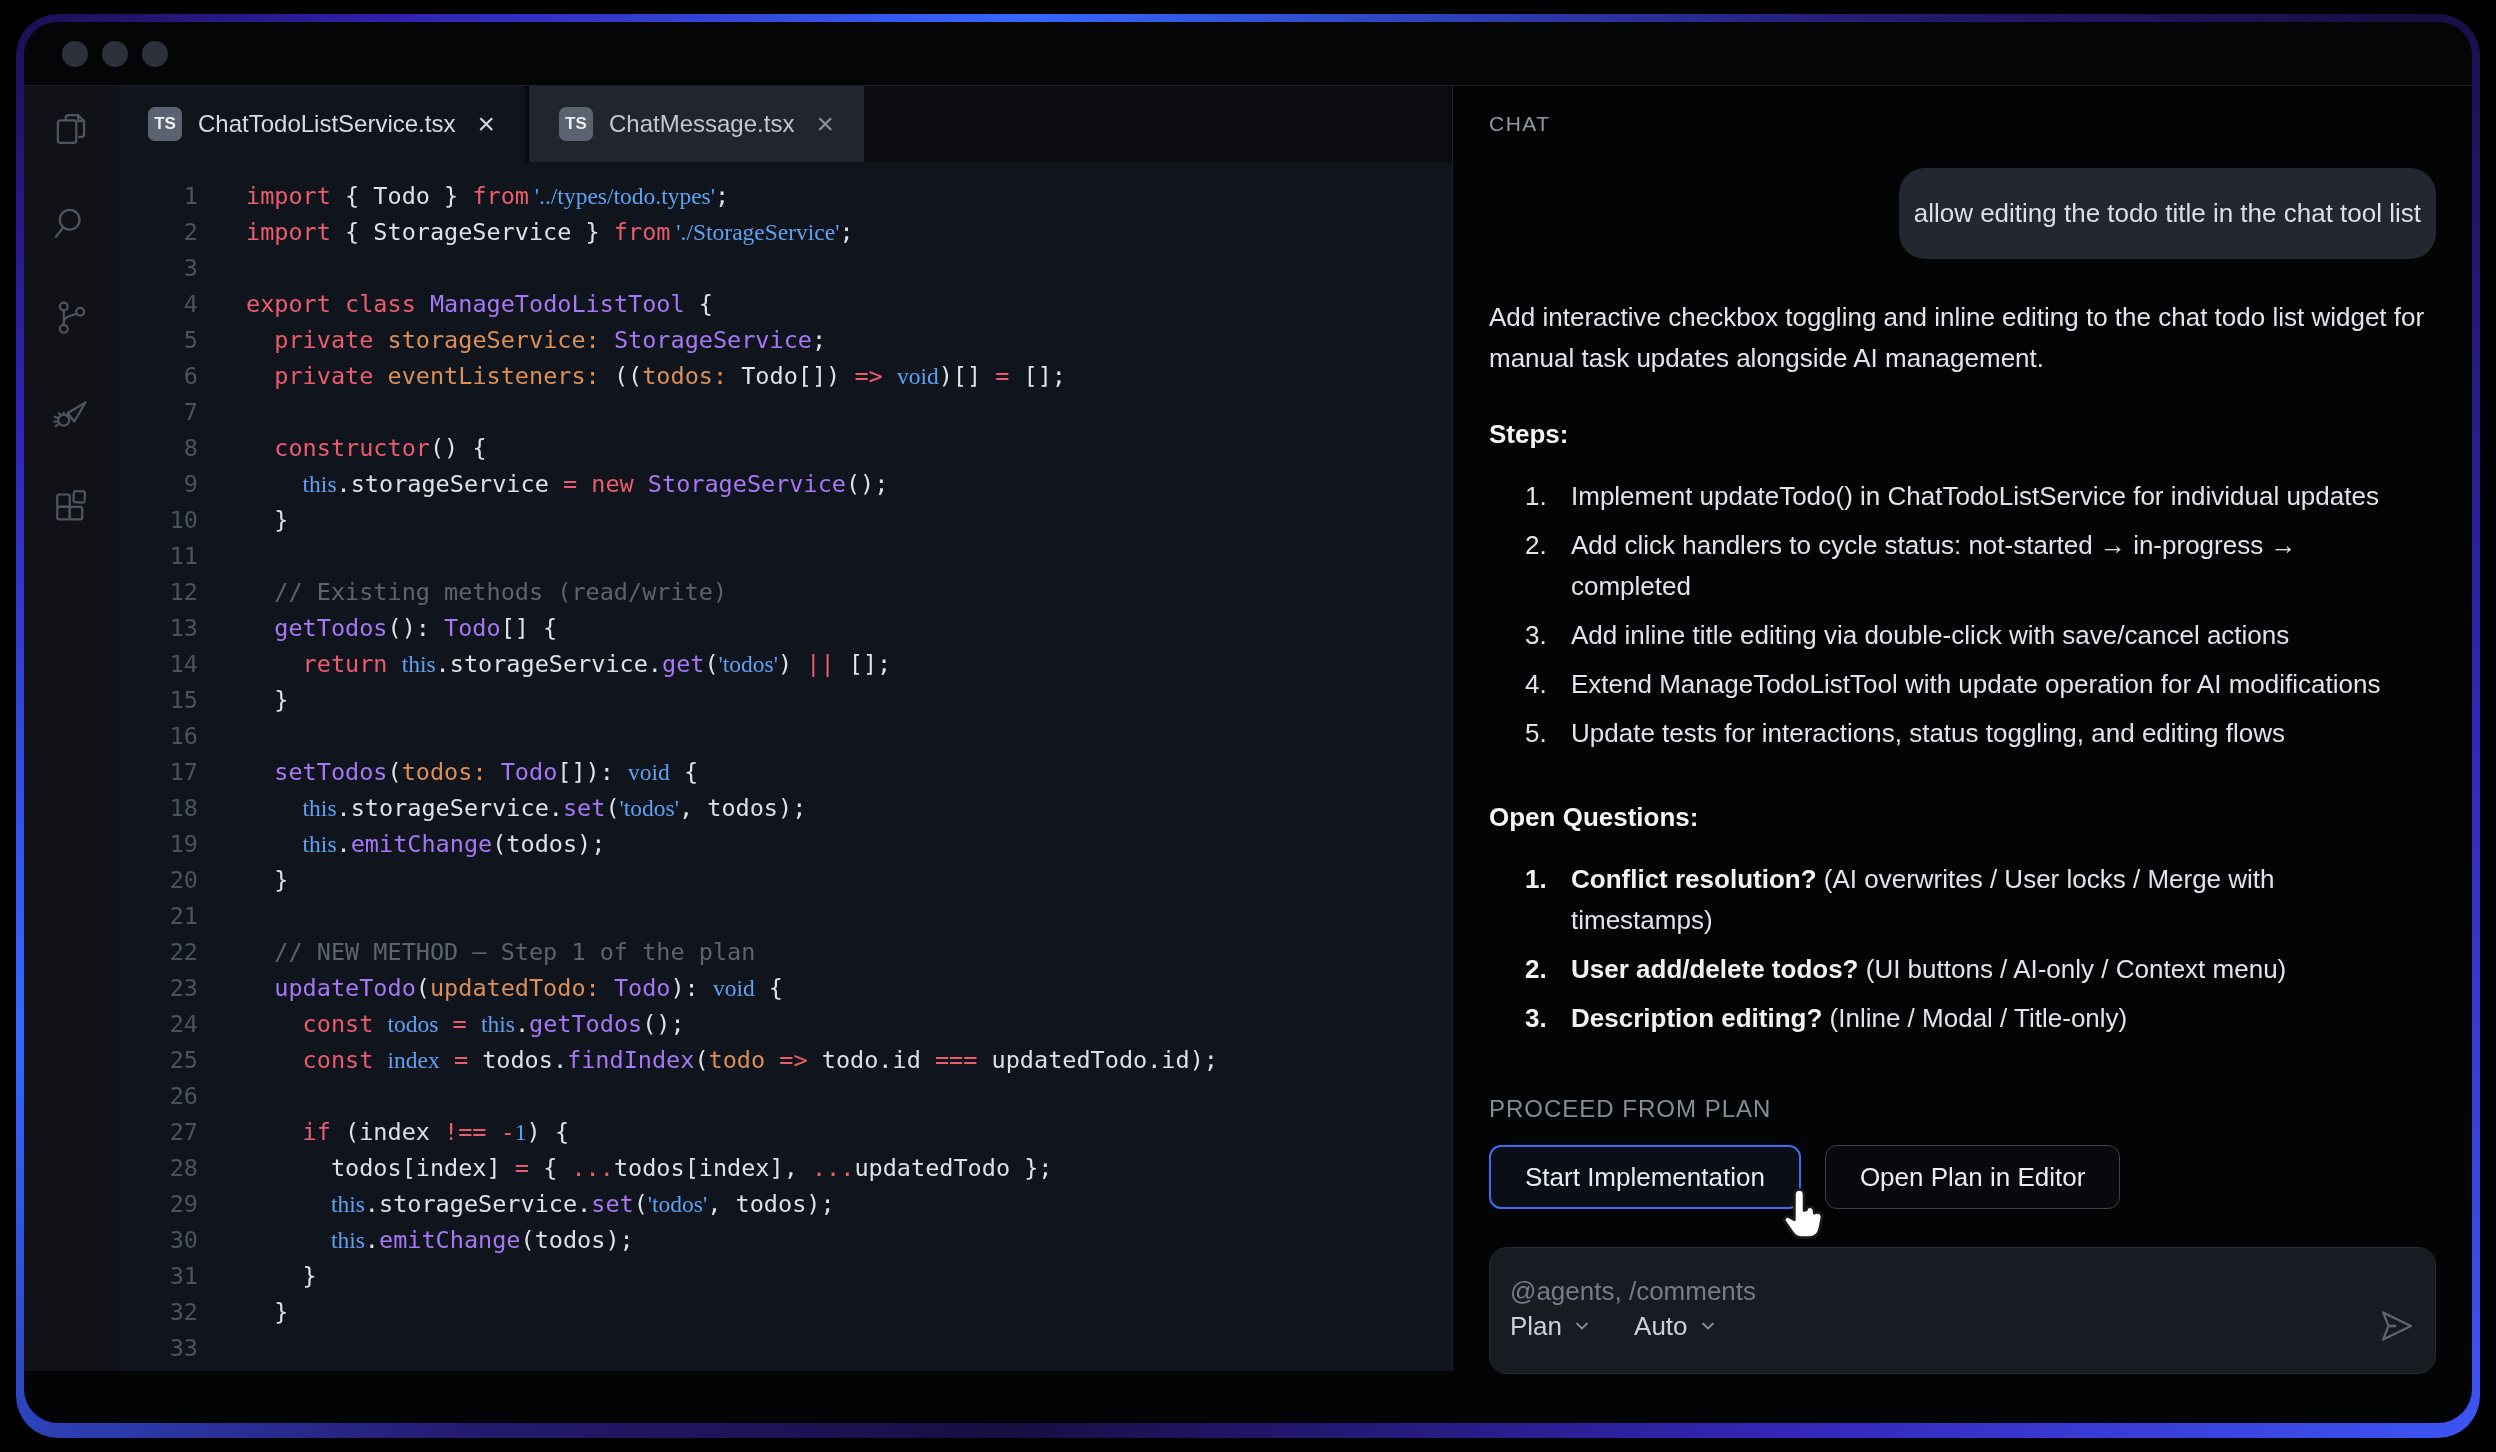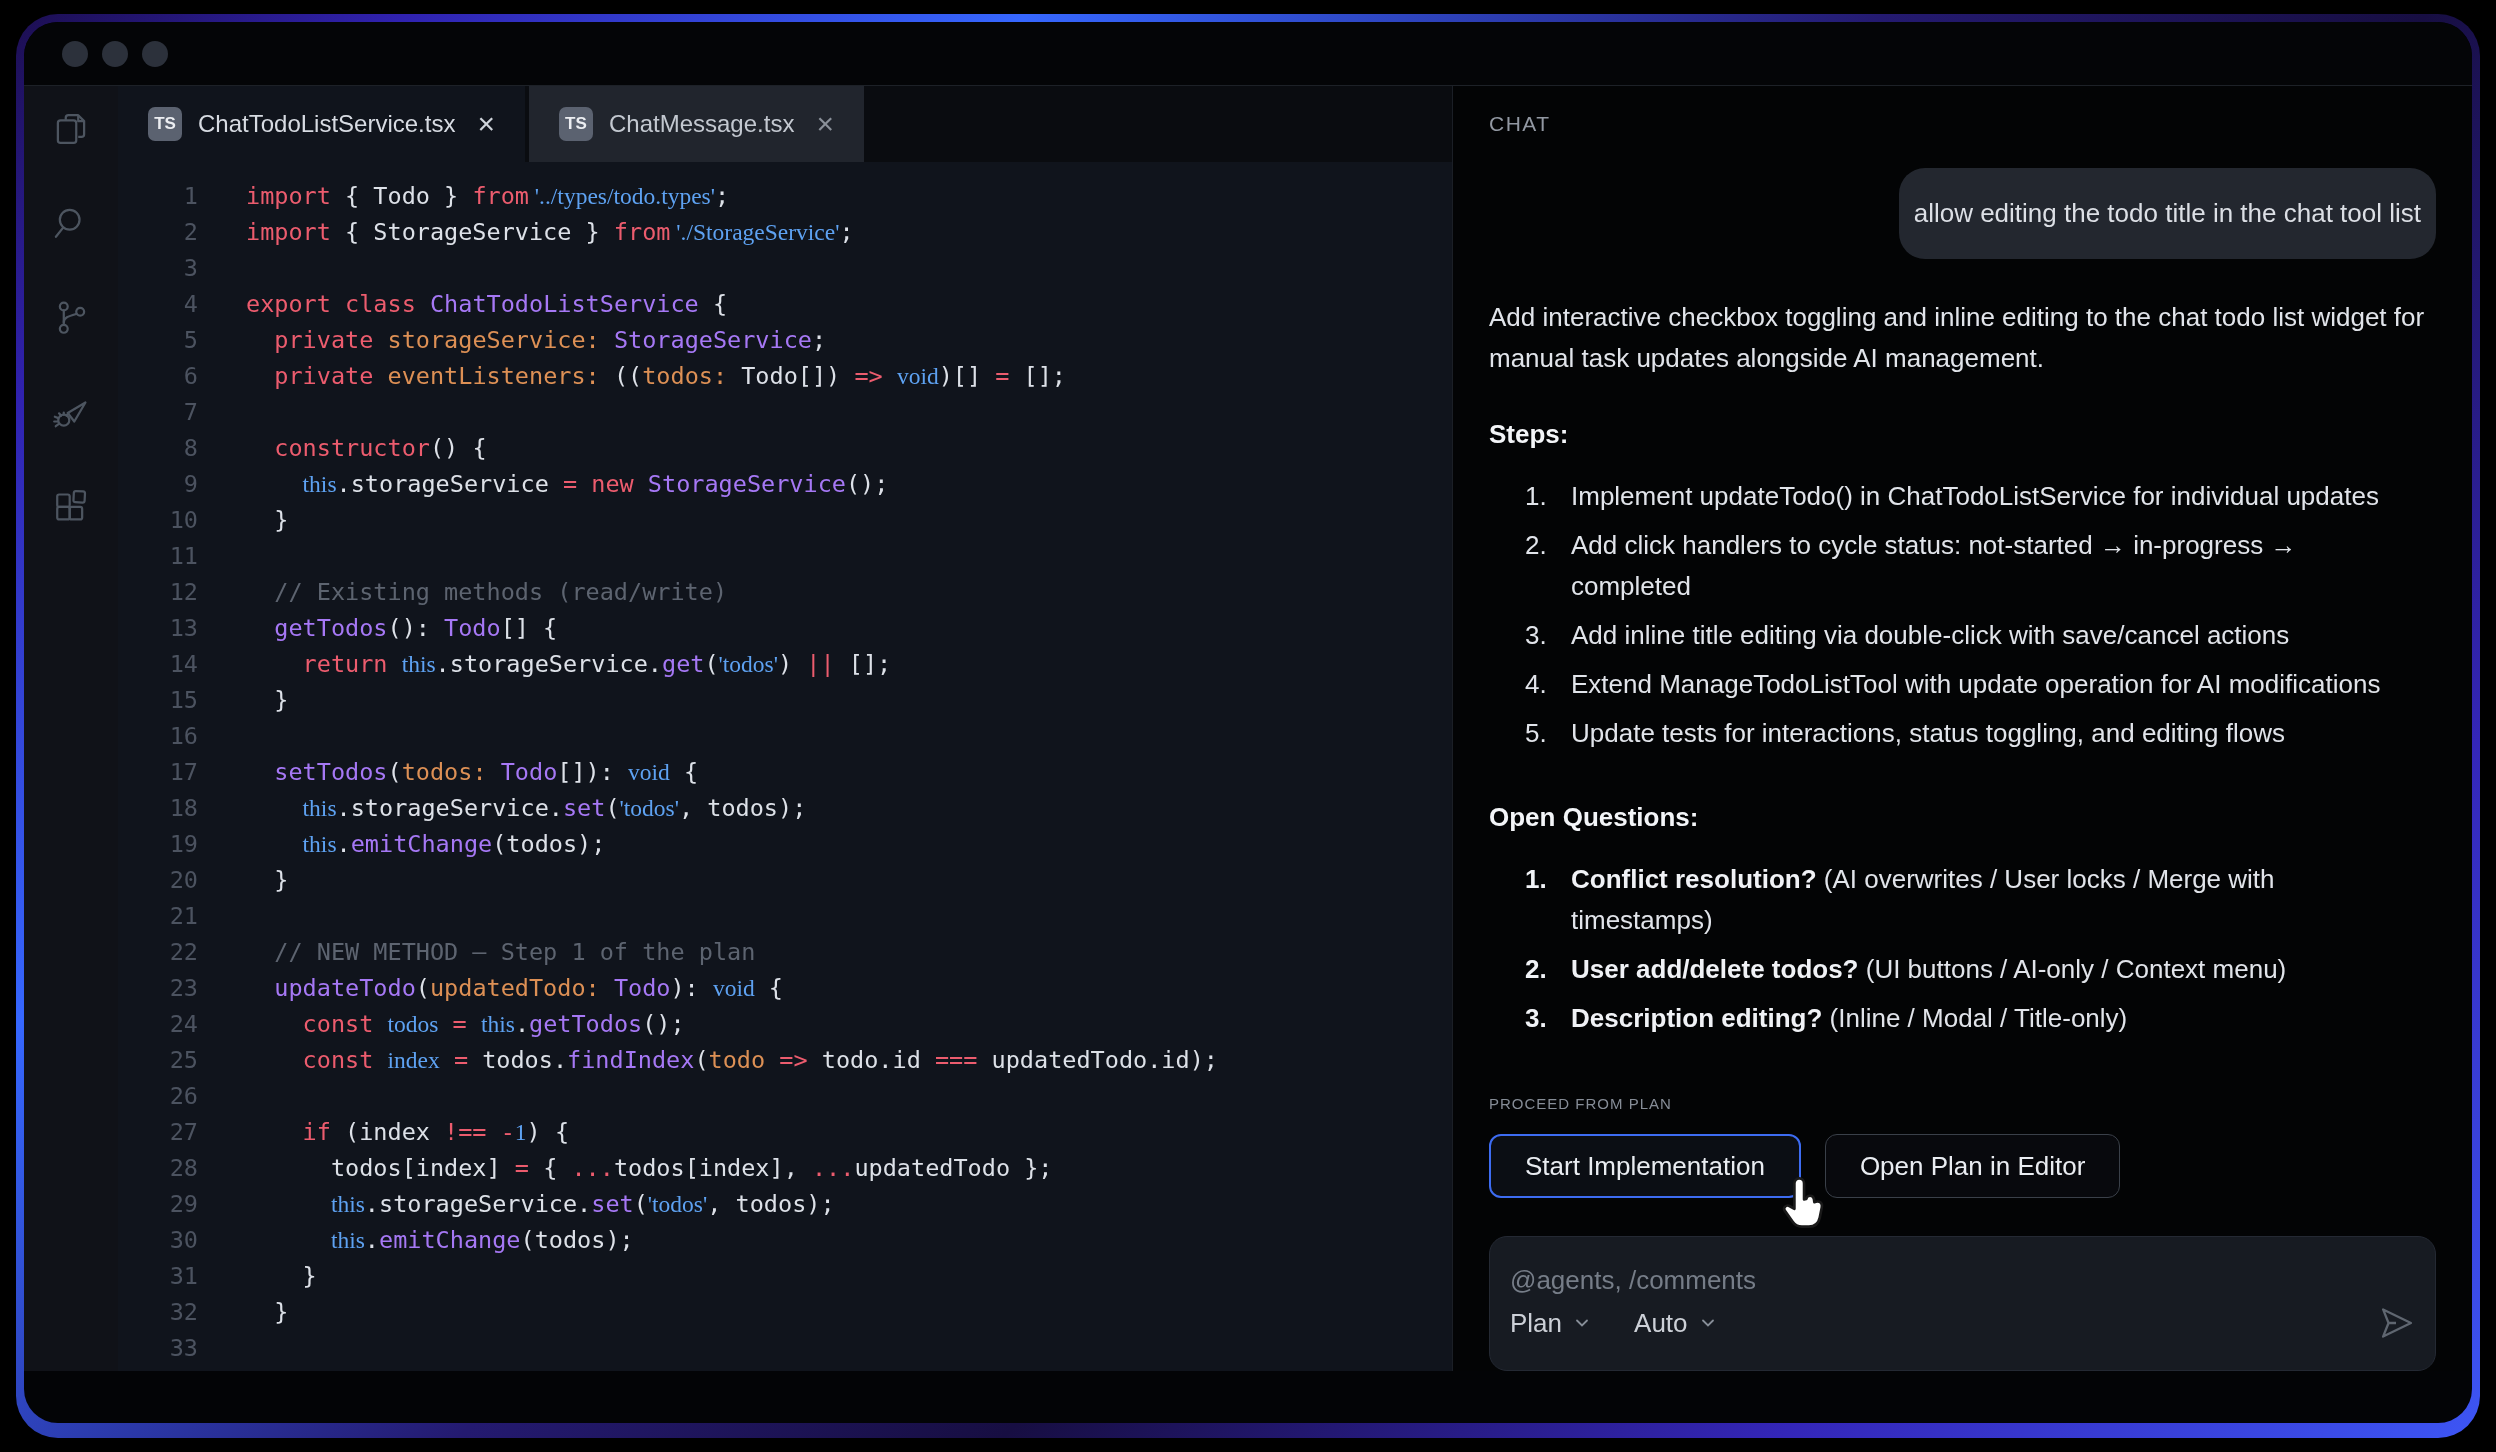--- a/index.html
+++ b/index.html
@@ -55,21 +55,21 @@
   .bubble { align-self:flex-end; margin-top:32px; background:#23272f; border-radius:26px;
             padding:30px 15px; font-size:26px; color:#dcdfe5; }
   .intro { margin-top:38px; font-size:26px; line-height:41px; color:#e1e4ea; max-width:950px; }
   .h-bold { margin-top:40px; font-size:26px; font-weight:bold; color:#f3f5f8; }
   .list { margin-top:26px; max-width:900px; }
   .li { display:flex; font-size:26px; line-height:41px; color:#e1e4ea; margin-bottom:8px;
         padding-left:36px; }
   .li .num { width:46px; flex:none; }
   .li .txt { flex:1; max-width:820px; }
   .oq .num, .oq .b { font-weight:bold; color:#f0f2f6; }
-  .proceed { margin-top:48px; font-size:15px; letter-spacing:1px; color:#868d97; }
+  .proceed { margin-top:48px; font-size:24px; letter-spacing:1px; color:#868d97; }
   .btnrow { margin-top:22px; display:flex; gap:24px; position:relative; }
   .btn { height:64px; border-radius:12px; display:flex; align-items:center;
          padding:0 34px; font-size:26px; color:#e9ecf1; cursor:pointer; }
   .btn.primary { background:#0b0e14; border:2px solid #3d6cf2; }
   .btn.secondary { background:#08090d; border:1px solid #3a4049; }
   .cursor-icon { position:absolute; left:288px; top:40px; width:58px; height:58px; }
 
   .composer { margin-top:38px; background:#171b22; border:1px solid #242933;
               border-radius:18px; height:168px; padding:28px 20px; display:flex;
               flex-direction:column; justify-content:space-between; }
@@ -145,21 +145,21 @@
           <div class="tab inactive">
             <span class="ts-badge">TS</span>
             <span>ChatMessage.tsx</span>
             <span class="tab-close">×</span>
           </div>
         </div>
         <div class="codewrap">
             <div class="code-line"><span class="ln">1</span><span class="code"><span class="tk-red">import</span><span class="tk-plain"> { Todo } </span><span class="tk-red">from</span><span class="tk-blue"> '../types/todo.types'</span><span class="tk-plain">;</span></span></div>
             <div class="code-line"><span class="ln">2</span><span class="code"><span class="tk-red">import</span><span class="tk-plain"> { StorageService } </span><span class="tk-red">from</span><span class="tk-blue"> './StorageService'</span><span class="tk-plain">;</span></span></div>
             <div class="code-line"><span class="ln">3</span><span class="code"></span></div>
-            <div class="code-line"><span class="ln">4</span><span class="code"><span class="tk-red">export</span><span class="tk-plain"> </span><span class="tk-red">class</span><span class="tk-plain"> </span><span class="tk-purple">ChatTodoListService</span><span class="tk-plain"> {</span></span></div>
+            <div class="code-line"><span class="ln">4</span><span class="code"><span class="tk-red">export</span><span class="tk-plain"> </span><span class="tk-red">class</span><span class="tk-plain"> </span><span class="tk-purple">ManageTodoListTool</span><span class="tk-plain"> {</span></span></div>
             <div class="code-line"><span class="ln">5</span><span class="code"><span class="tk-plain">  </span><span class="tk-red">private</span><span class="tk-plain"> </span><span class="tk-orange">storageService:</span><span class="tk-plain"> </span><span class="tk-purple">StorageService</span><span class="tk-plain">;</span></span></div>
             <div class="code-line"><span class="ln">6</span><span class="code"><span class="tk-plain">  </span><span class="tk-red">private</span><span class="tk-plain"> </span><span class="tk-orange">eventListeners:</span><span class="tk-plain"> ((</span><span class="tk-orange">todos:</span><span class="tk-plain"> Todo[]) </span><span class="tk-red">=&gt;</span><span class="tk-plain"> </span><span class="tk-blue">void</span><span class="tk-plain">)[] </span><span class="tk-red">=</span><span class="tk-plain"> [];</span></span></div>
             <div class="code-line"><span class="ln">7</span><span class="code"></span></div>
             <div class="code-line"><span class="ln">8</span><span class="code"><span class="tk-plain">  </span><span class="tk-red">constructor</span><span class="tk-plain">() {</span></span></div>
             <div class="code-line"><span class="ln">9</span><span class="code"><span class="tk-plain">    </span><span class="tk-blue">this</span><span class="tk-plain">.storageService </span><span class="tk-red">=</span><span class="tk-plain"> </span><span class="tk-red">new</span><span class="tk-plain"> </span><span class="tk-purple">StorageService</span><span class="tk-plain">();</span></span></div>
             <div class="code-line"><span class="ln">10</span><span class="code"><span class="tk-plain">  }</span></span></div>
             <div class="code-line"><span class="ln">11</span><span class="code"></span></div>
             <div class="code-line"><span class="ln">12</span><span class="code"><span class="tk-gray">  // Existing methods (read/write)</span></span></div>
             <div class="code-line"><span class="ln">13</span><span class="code"><span class="tk-plain">  </span><span class="tk-purple">getTodos</span><span class="tk-plain">(): </span><span class="tk-purple">Todo</span><span class="tk-plain">[] {</span></span></div>
             <div class="code-line"><span class="ln">14</span><span class="code"><span class="tk-plain">    </span><span class="tk-red">return</span><span class="tk-plain"> </span><span class="tk-blue">this</span><span class="tk-plain">.storageService.</span><span class="tk-purple">get</span><span class="tk-plain">(</span><span class="tk-blue">'todos'</span><span class="tk-plain">) </span><span class="tk-red">||</span><span class="tk-plain"> [];</span></span></div>

